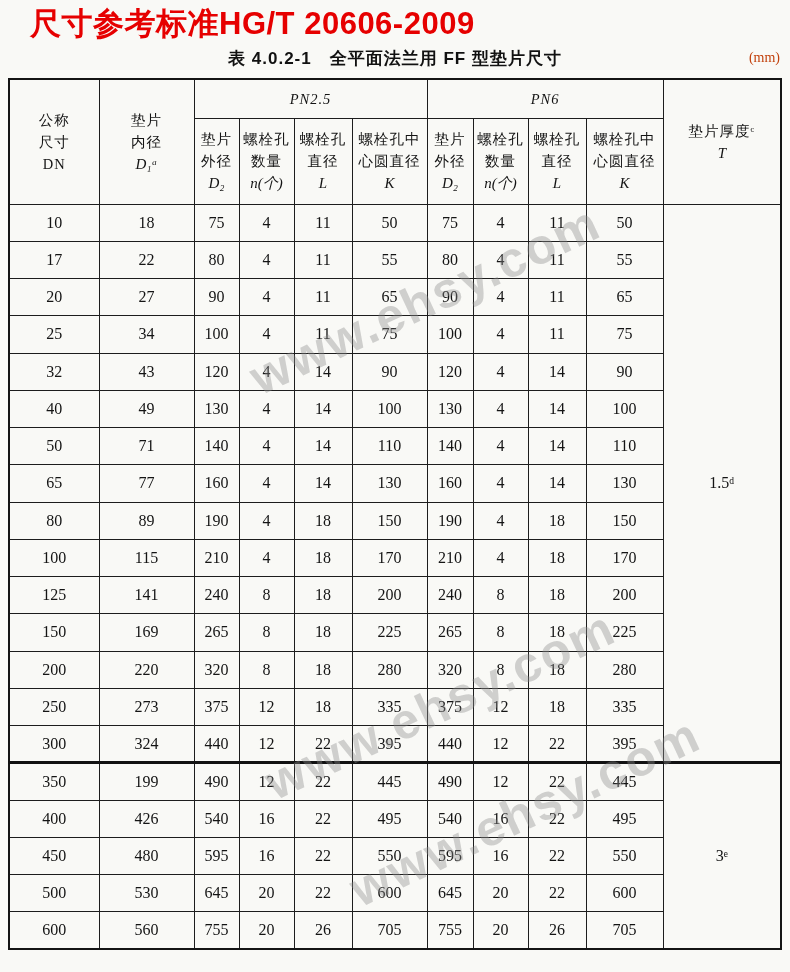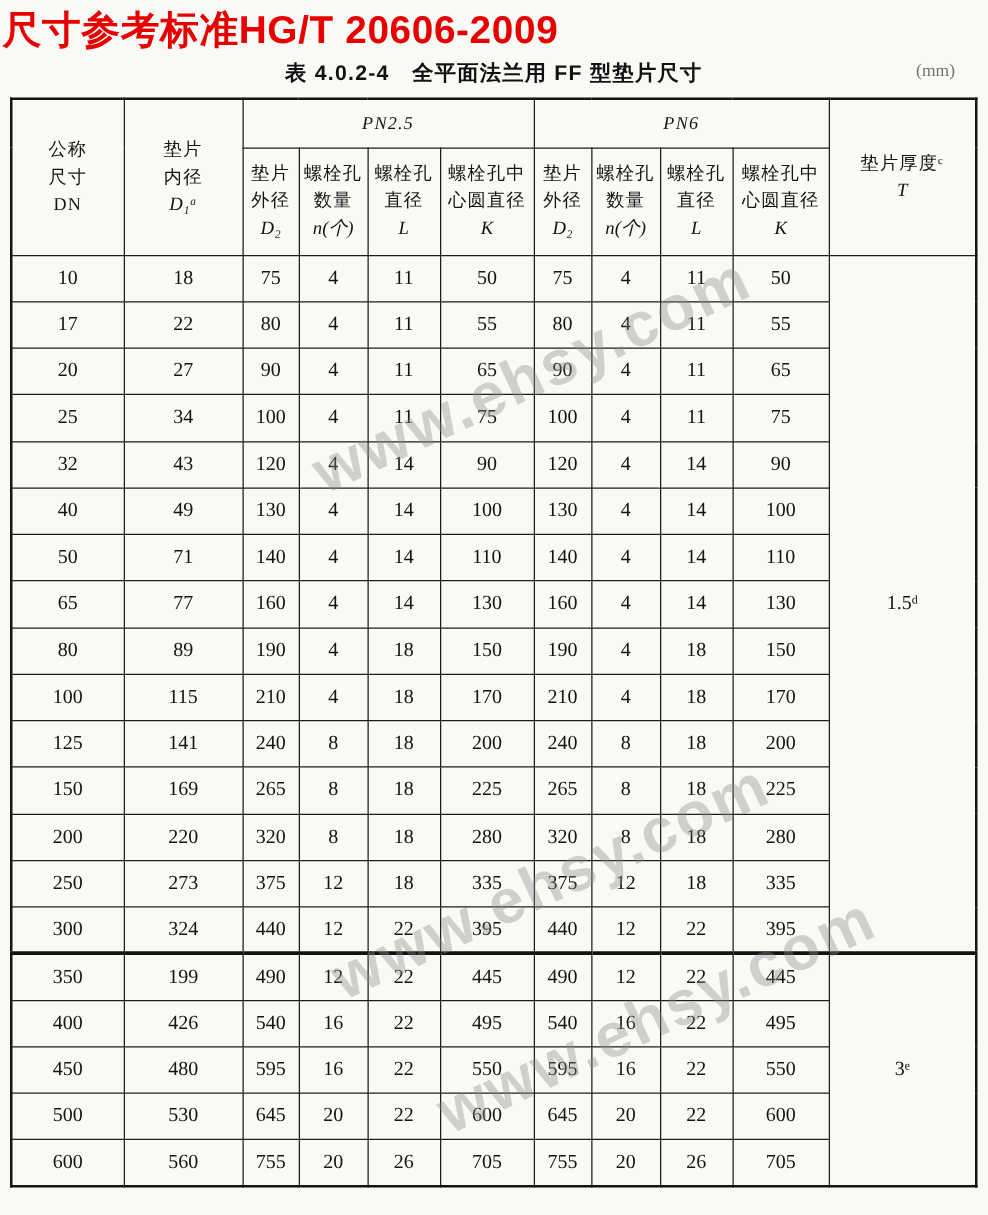--- a/index.html
+++ b/index.html
@@ -3,34 +3,34 @@
 <meta charset="utf-8">
 <style>
   html,body{margin:0;padding:0;}
   body{
     width:790px;height:972px;position:relative;overflow:hidden;
     background:#f9f9f6;
     font-family:"Liberation Serif","DejaVu Serif",serif;
     color:#161616;
   }
   .page-title{
-    position:absolute;left:2px;top:3px;width:560px;
+    position:absolute;left:30px;top:3px;width:560px;
     font-family:"Liberation Sans","DejaVu Sans",sans-serif;
     font-weight:bold;font-size:31px;letter-spacing:0.5px;
     color:#e60000;white-space:nowrap;
   }
   .caption-bar{position:absolute;left:8px;top:47px;width:774px;height:26px;}
   .table-caption{
     position:absolute;left:0;right:0;text-align:center;
     font-family:"Liberation Sans","DejaVu Sans",sans-serif;
     font-weight:bold;font-size:17px;letter-spacing:1px;color:#111;
   }
   .unit-label{
-    position:absolute;right:18px;top:3px;
-    font-size:14px;color:#737373;
+    position:absolute;right:2px;top:3px;
+    font-size:14px;color:#c2410c;
   }
   table.dim{
     position:absolute;left:8px;top:78px;
     width:772px;height:872px;
     border-collapse:collapse;table-layout:fixed;
     background:transparent;
   }
   table.dim th,table.dim td{
     border:1.6px solid #1d1d1d;
     text-align:center;vertical-align:middle;
@@ -58,21 +58,21 @@
   .wm-a{left:425px;top:300px;}
   .wm-b{left:440px;top:705px;}
   .wm-c{left:525px;top:812px;}
 </style>
 </head>
 <body>
 
 <div class="page-title">尺寸参考标准HG/T 20606-2009</div>
 
 <div class="caption-bar">
-  <div class="table-caption">表 4.0.2-4　全平面法兰用 FF 型垫片尺寸</div>
+  <div class="table-caption">表 4.0.2-1　全平面法兰用 FF 型垫片尺寸</div>
   <div class="unit-label">(mm)</div>
 </div>
 
 <table class="dim">
   <colgroup>
     <col style="width:90px">
       <col style="width:95px">
     <col style="width:45px">
       <col style="width:55px">
       <col style="width:58px">

